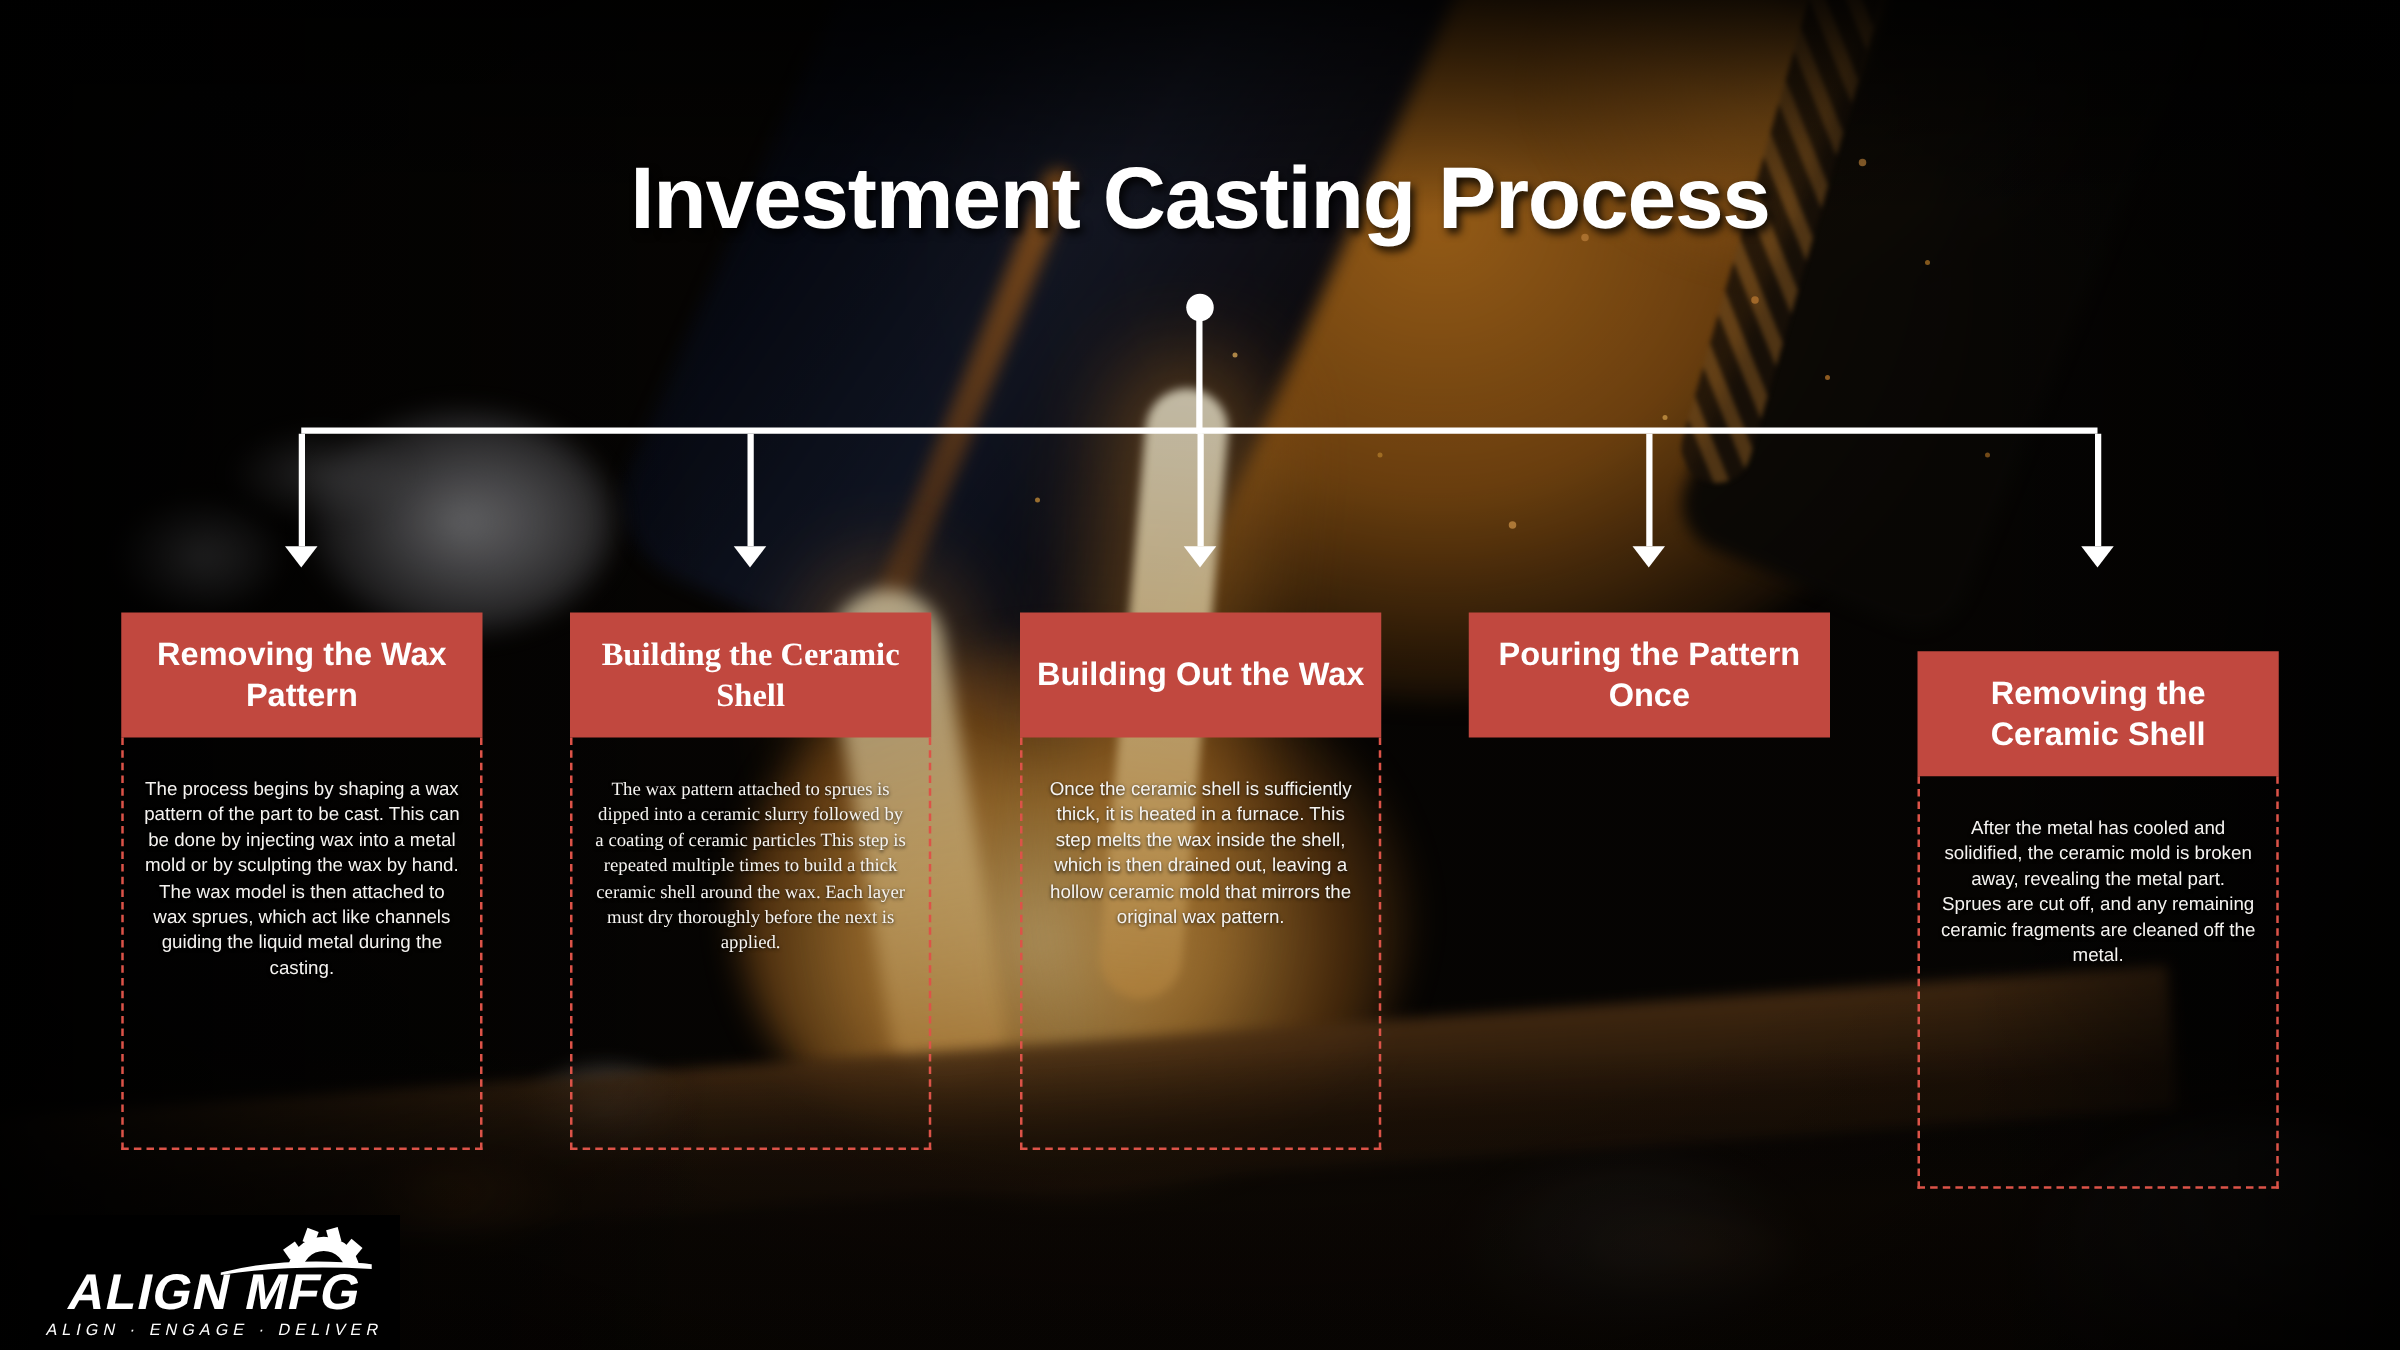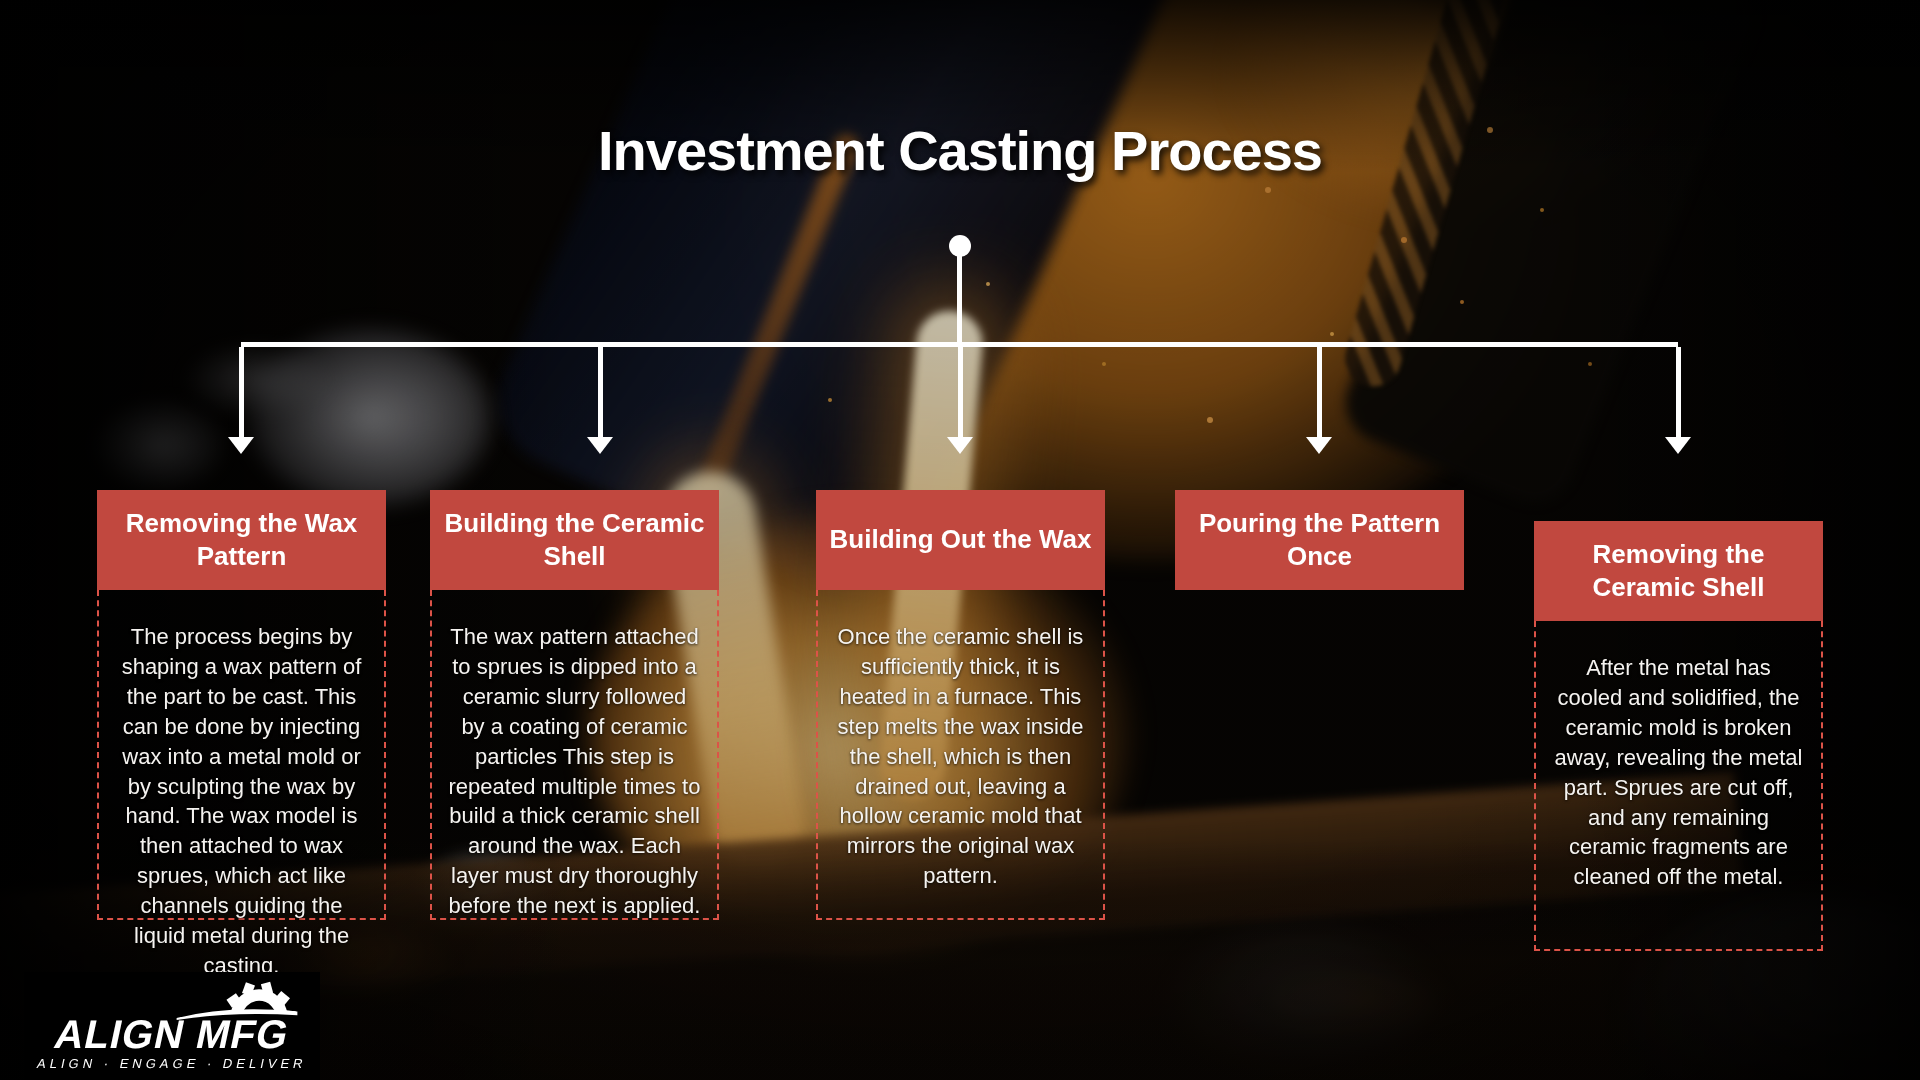--- a/index.html
+++ b/index.html
@@ -77,41 +77,41 @@
   .vignette{inset:0;
     background:
       linear-gradient(to bottom,rgba(0,0,0,.82),rgba(0,0,0,0) 16%),
       linear-gradient(to right,rgba(0,0,0,.94),rgba(0,0,0,.55) 11%,rgba(0,0,0,0) 30%),
       linear-gradient(to left,rgba(0,0,0,.8),rgba(0,0,0,0) 18%),
       radial-gradient(ellipse at 50% 42%,rgba(0,0,0,0) 52%,rgba(0,0,0,.55) 100%),
       linear-gradient(rgba(0,0,0,.22),rgba(0,0,0,.22));}
   
   .content{position:absolute;inset:0;z-index:2;}
   .title{position:absolute;left:0;top:118px;width:1920px;text-align:center;
-    color:var(--title-text);font-size:56px;font-weight:bold;letter-spacing:-1px;
+    color:var(--title-text);font-size:70px;font-weight:bold;letter-spacing:-1px;
     text-shadow:3px 4px 7px rgba(0,0,0,.85);}
   
   .conn{position:absolute;background:var(--connector);}
   .conn-dot{position:absolute;left:949px;top:235px;width:22px;height:22px;border-radius:50%;background:var(--connector);}
   .conn-stem{left:957px;top:246px;width:5px;height:101px;}
   .conn-bar{left:241px;top:342px;width:1437px;height:5px;}
   .arrow-shaft{top:347px;width:5px;height:90px;}
   .arrow-head{position:absolute;top:437px;width:0;height:0;
     border-left:13px solid rgba(0,0,0,0);border-right:13px solid rgba(0,0,0,0);
     border-top:17px solid var(--connector);}
   
   .step{position:absolute;top:490px;width:289px;}
-  .s0{left:97px;}.s1{left:430px;}.s2{left:816px;}.s3{left:1175px;}.s4{left:1534px;margin-top:31px;}
+  .s0{left:97px;}.s1{left:456px;font-family:Liberation Serif, serif;}.s2{left:816px;}.s3{left:1175px;}.s4{left:1534px;margin-top:31px;}
   .step-header{width:289px;height:100px;background:var(--header-bg);
     display:flex;flex-direction:column;align-items:center;justify-content:center;
     color:#fff;font-weight:bold;font-size:26px;line-height:1.27;text-align:center;padding:0 8px;}
   .step-header span{display:block;}
   .step-body{width:289px;height:330px;border:2px dashed var(--dashed-border);border-top:none;
     padding:32px 16px 0 16px;text-align:center;color:var(--body-text);
-    font-size:22px;line-height:1.36;text-shadow:0 1px 3px rgba(0,0,0,.8);}
+    font-size:15px;line-height:1.36;text-shadow:0 1px 3px rgba(0,0,0,.8);}
   
   .logo-panel{position:absolute;left:24px;top:972px;width:296px;height:108px;background:#000;}
   .logo-gear{position:absolute;right:18px;top:2px;width:130px;height:46px;}
   .logo-name{position:absolute;left:10px;top:40px;width:276px;text-align:center;
     color:#fff;font-weight:bold;font-size:40px;letter-spacing:1px;
     transform:skewX(-12deg);white-space:nowrap;}
   .logo-tagline{position:absolute;left:10px;top:84px;width:276px;text-align:center;
     color:#fff;font-size:13px;letter-spacing:4px;transform:skewX(-12deg);white-space:nowrap;}
 </style>
 </head>

